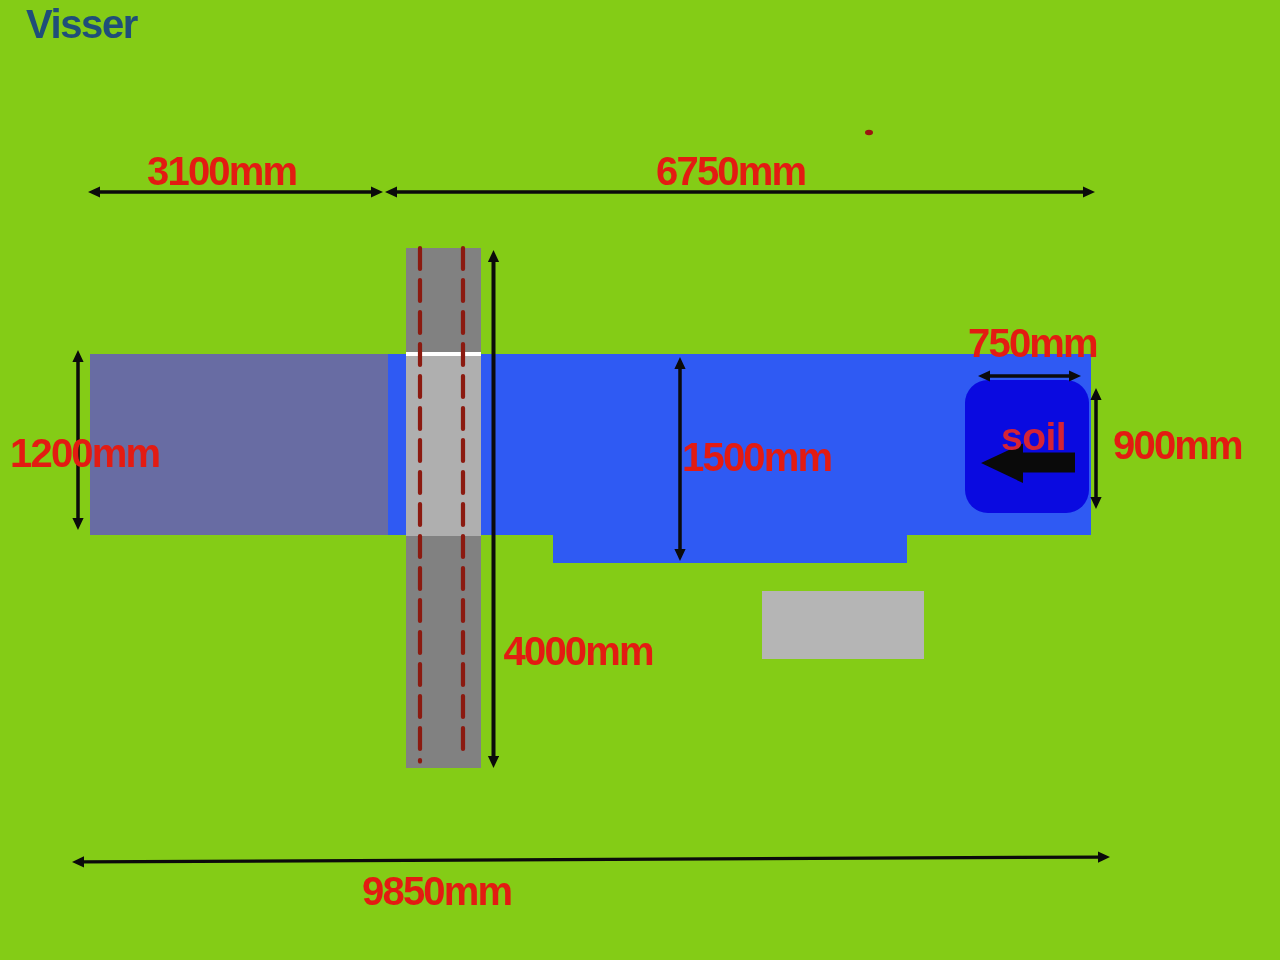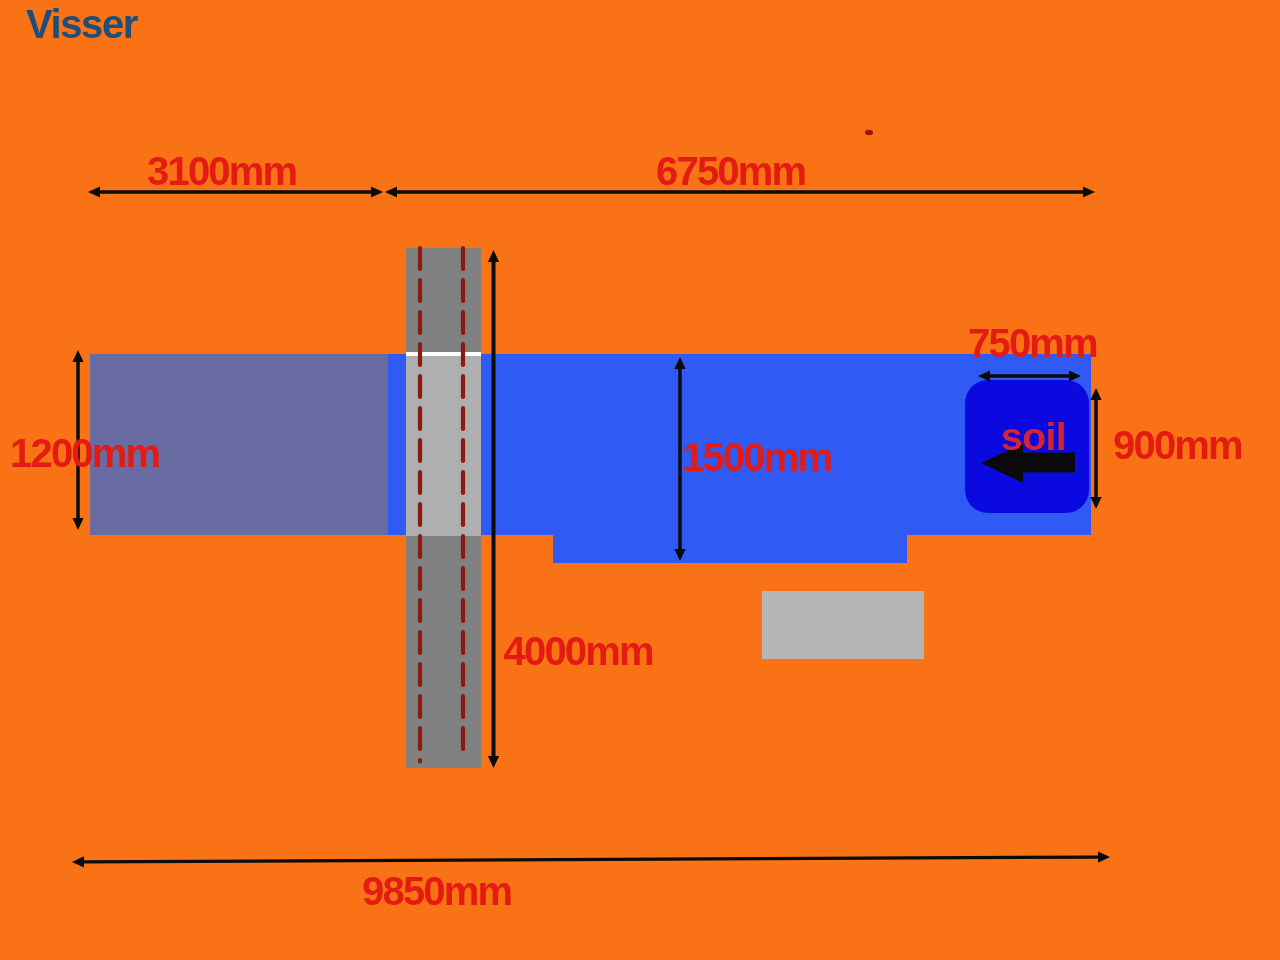--- a/index.html
+++ b/index.html
@@ -1,16 +1,16 @@
 <!DOCTYPE html>
 <html><head>
 <meta charset="utf-8">
 <style>
   html,body{margin:0;padding:0;background:#ffffff;}
-  #page{position:relative;width:1280px;height:960px;background:#f97316;overflow:hidden;
+  #page{position:relative;width:1280px;height:960px;background:#84cc16;overflow:hidden;
         font-family:"Liberation Sans", sans-serif;}
   svg{position:absolute;left:0;top:0;}
 </style>
 </head>
 <body>
 <div id="page">
 <svg width="1280" height="960" viewBox="0 0 1280 960">
   <defs>
     <marker id="ah" markerUnits="userSpaceOnUse" markerWidth="16" markerHeight="14" refX="2" refY="5.6" orient="auto-start-reverse">
       <polygon points="0,0 12,5.6 0,11.2" fill="#0b0b0b"></polygon>

